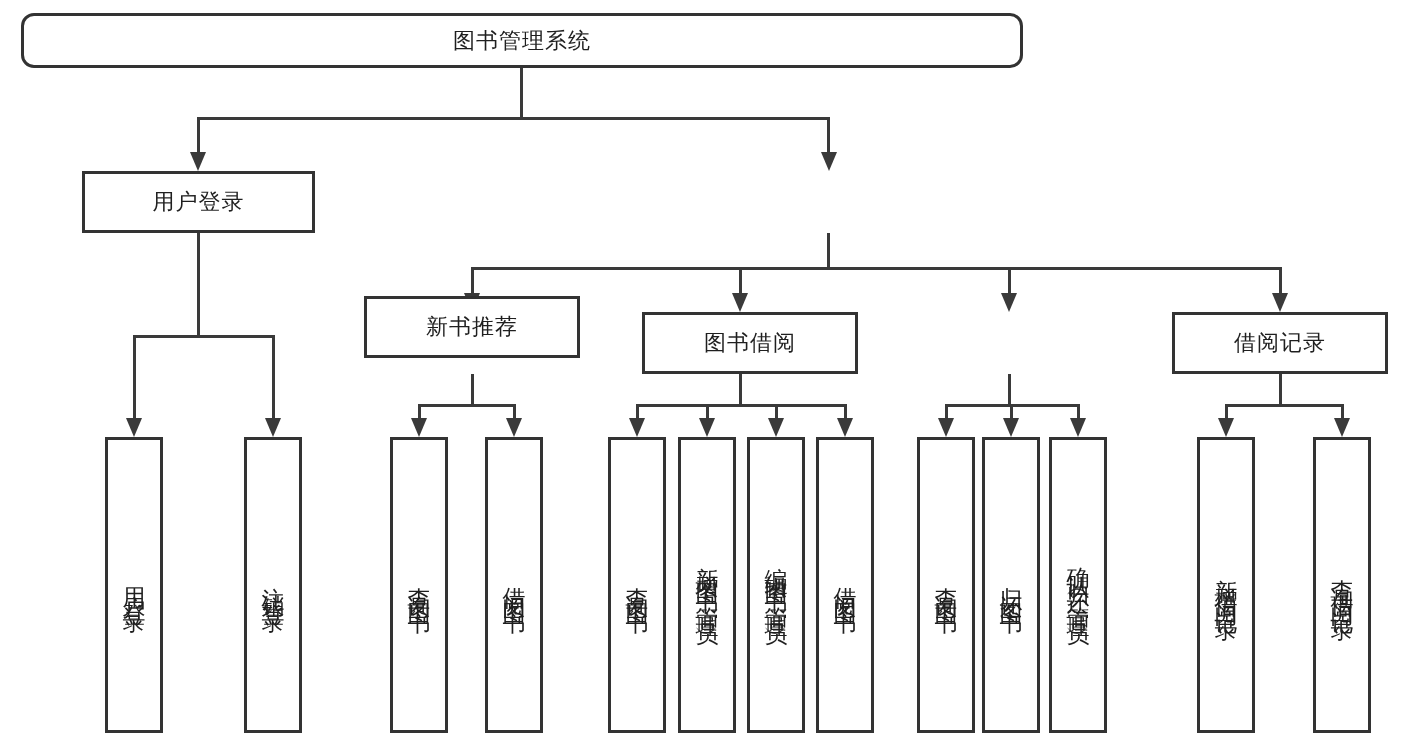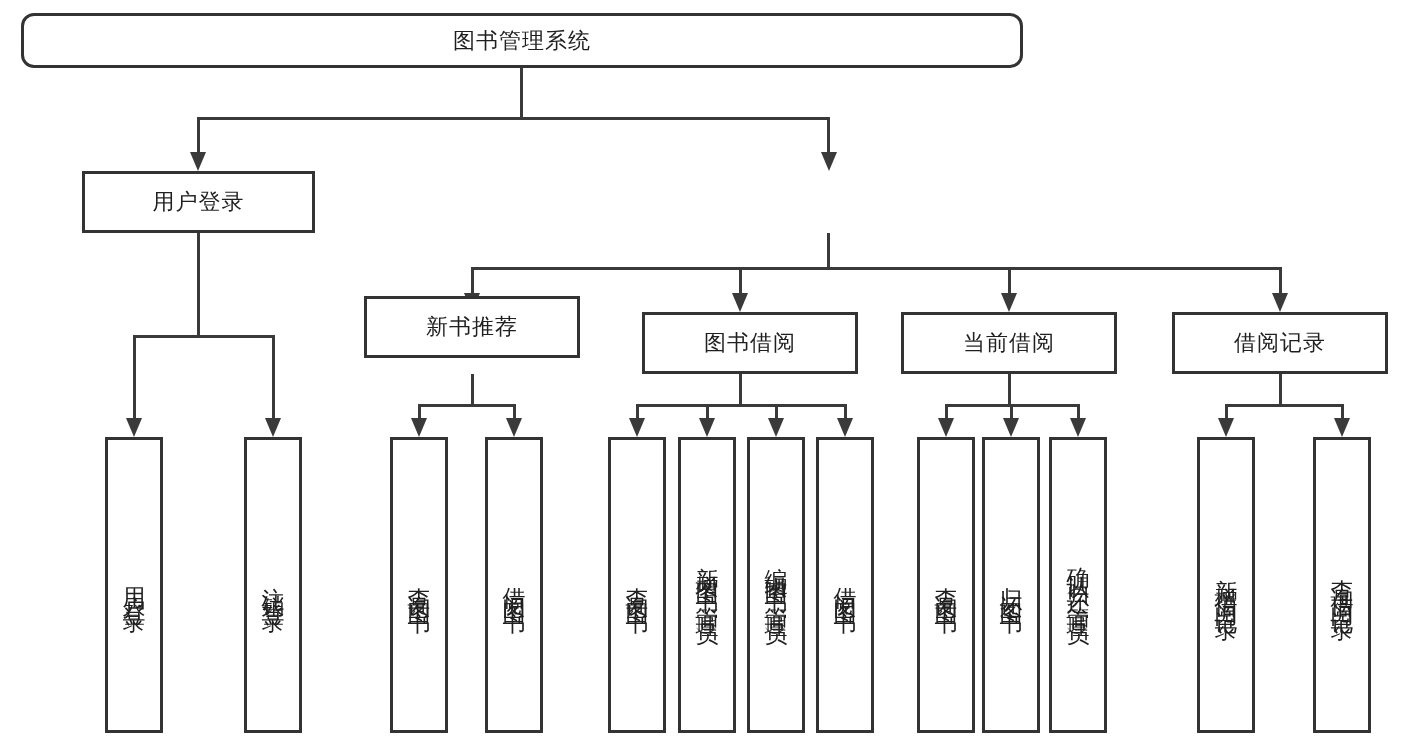--- a/index.html
+++ b/index.html
@@ -101,23 +101,20 @@
   <div class="arrow" style="left:1001px; top:293px;"></div>
   <div class="vline" style="left:1279px; top:267px; height:27px;"></div>
   <div class="arrow" style="left:1272px; top:293px;"></div>
 
   <div class="box" style="left:364px; top:296px; width:216px; height:62px;">
     <span>新书推荐</span>
   </div>
   <div class="box" style="left:632px; top:312px; width:216px; height:62px;margin-left:10px;">
     <span>图书借阅</span>
   </div>
-  <div class="box" style="left:901px; top:312px; width:216px; height:62px;">
-    <span>当前借阅</span>
-  </div>
   <div class="box" style="left:1172px; top:312px; width:216px; height:62px;">
     <span>借阅记录</span>
   </div>
 
   <div class="vline" style="left:471px; top:374px; height:32px;"></div>
   <div class="hline" style="left:418px; top:404px; width:97px;"></div>
   <div class="vline" style="left:418px; top:404px; height:15px;"></div>
   <div class="arrow" style="left:411px; top:418px;"></div>
   <div class="vline" style="left:513px; top:404px; height:15px;"></div>
   <div class="arrow" style="left:506px; top:418px;"></div>

